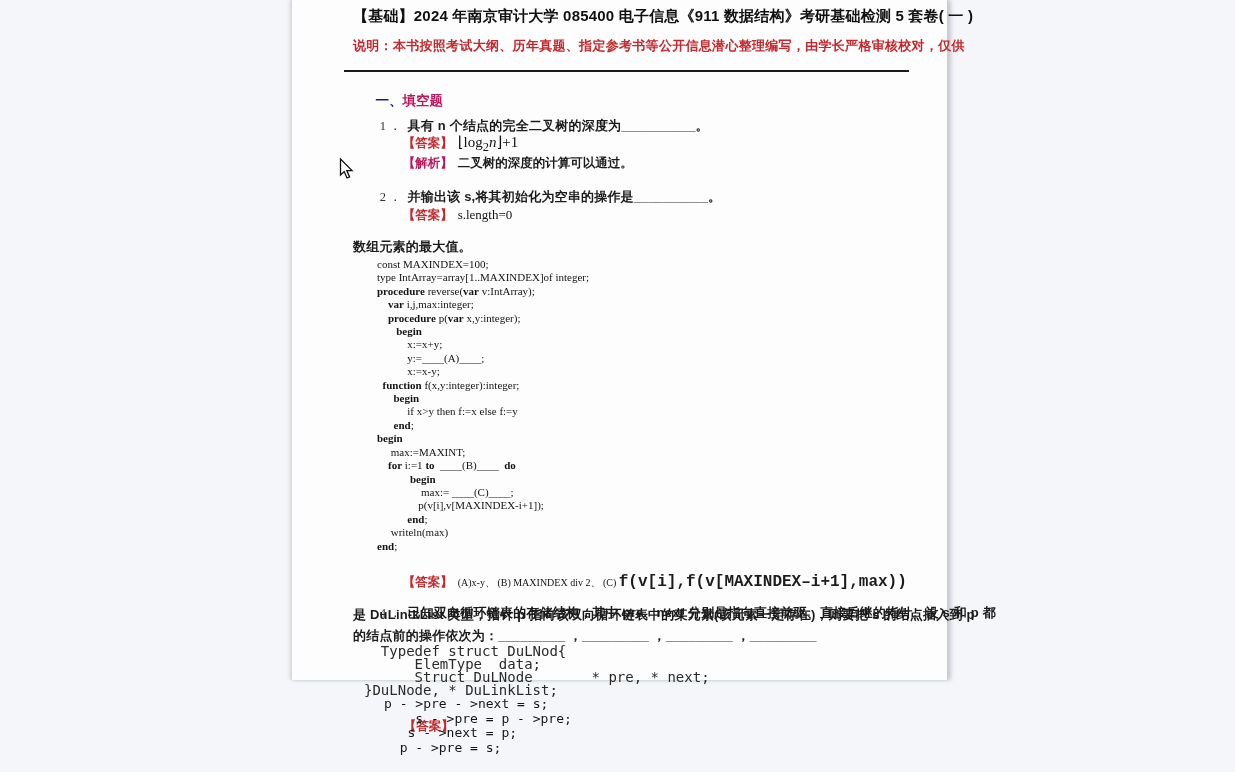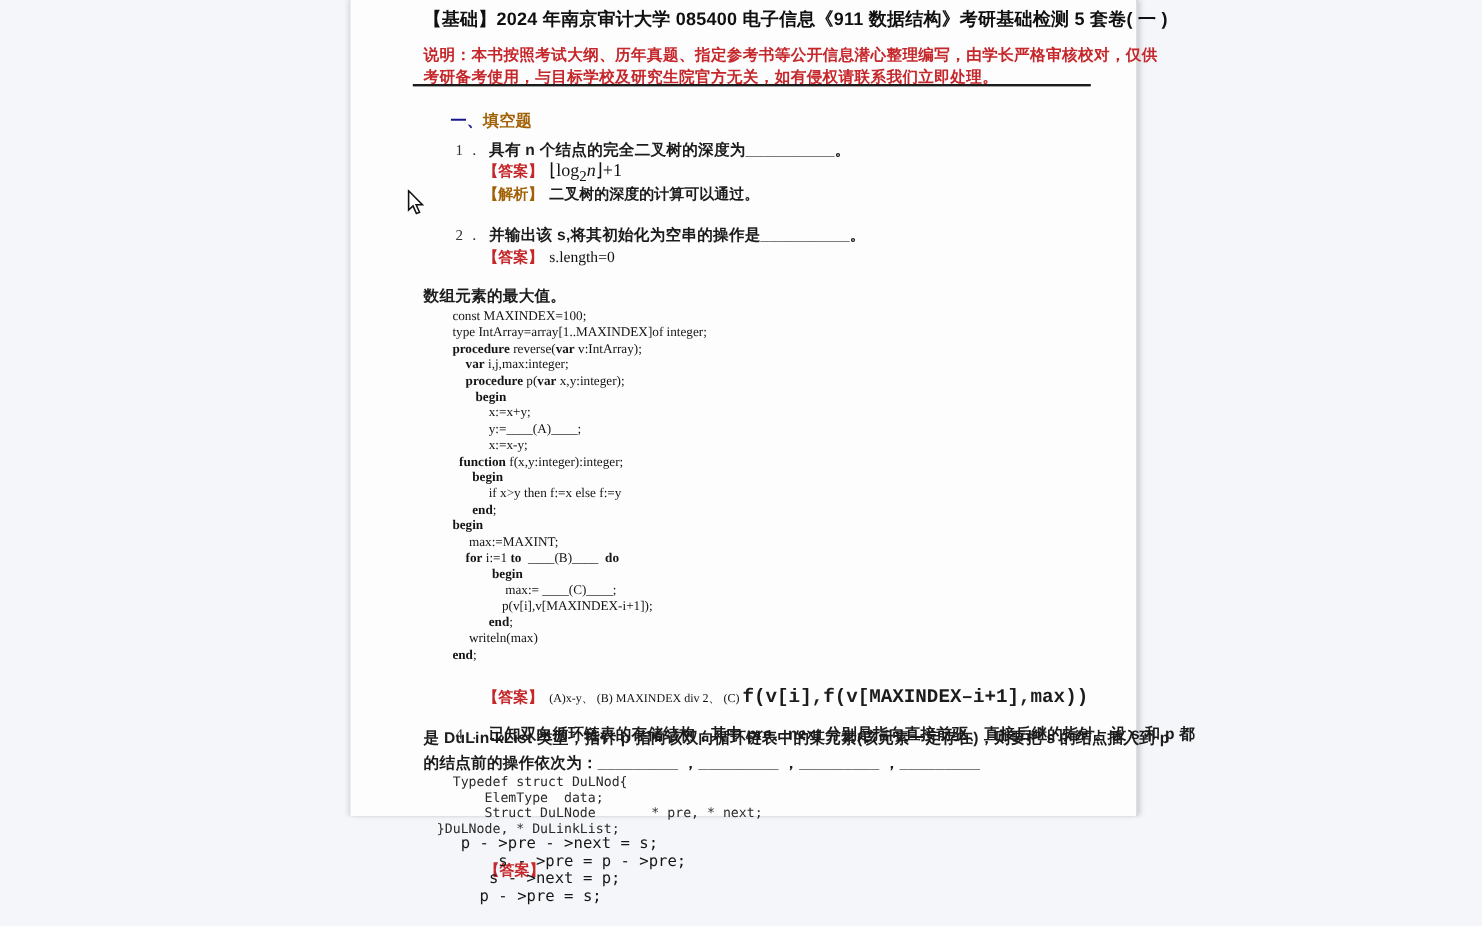--- a/index.html
+++ b/index.html
@@ -8,48 +8,47 @@
   .page{position:absolute;left:291px;top:0;width:655px;height:680px;background:#fdfdfe;
         border-left:1px solid #d8d9dd;border-right:1px solid #c9cbd0;
         box-shadow:3px 0 4px rgba(120,124,135,.35), -2px 0 3px rgba(120,124,135,.18);}
   .abs{position:absolute;white-space:pre;}
   .cn{font-family:"Liberation Sans",sans-serif;font-weight:bold;color:#1c1c1c;}
   .title{font-size:15px;letter-spacing:.2px;color:#101010;}
   .notice{font-size:13px;letter-spacing:.3px;color:#c5272b;}
   .rule{position:absolute;height:2px;background:#1b1b1b;}
   .section{font-size:13.5px;}
   .navy{color:#15158d;}
-  .blue{color:#a16207;}
+  .blue{color:#be185d;}
   .red{color:#c5272b;}
   .qnum{font-family:"Liberation Serif",serif;font-weight:normal;font-size:12.5px;color:#333;
         margin-right:6px;}
   .qtext{font-size:13px;letter-spacing:.2px;}
   .lbl{font-size:12.5px;font-weight:bold;margin-right:5px;}
   .serif{font-family:"Liberation Serif",serif;font-weight:normal;color:#111;}
   .formula{font-size:15px;}
   .ana{font-size:12.5px;}
   .codep{font-family:"Liberation Serif",serif;font-size:11px;line-height:13.4px;margin:0;
          color:#141414;white-space:pre;}
   .codep b{font-weight:bold;}
   .mono{font-family:"DejaVu Sans Mono",monospace;}
-  .q4code{font-size:11px;line-height:13px;margin:0;color:#2a2a2a;white-space:pre;}
+  .q4code{font-size:14px;line-height:13px;margin:0;color:#2a2a2a;white-space:pre;}
   .q4ans{font-size:13px;line-height:14.6px;margin:0;color:#161616;white-space:pre;}
   .ansline{font-size:10px;}
   .cursor{position:absolute;left:339px;top:158px;width:16px;height:22px;}
 </style>
 </head>
 <body>
 
 <div class="stage">
   <div class="page">
 
     <div class="abs cn title" style="left:61px;top:7px;">【基础】2024 年南京审计大学 085400 电子信息《911 数据结构》考研基础检测 5 套卷( 一 )</div>
 
     <div class="abs cn notice" style="left:61px;top:37px;">说明：本书按照考试大纲、历年真题、指定参考书等公开信息潜心整理编写，由学长严格审核校对，仅供</div>
-    <div class="abs cn notice" style="left:61px;top:55px;">考研备考使用，与目标学校及研究生院官方无关，如有侵权请联系我们立即处理。</div>
     <div class="rule" style="left:52px;top:70px;width:565px;"></div>
 
     <div class="abs cn section" style="left:61px;top:77px;">
       <span class="navy">一、</span><span class="blue">填空题</span>
     </div>
 
     <div class="abs" style="left:61px;top:98px;">
       <span class="qnum">1 ．</span><span class="cn qtext">具有 n 个结点的完全二叉树的深度为__________。</span>
     </div>
     <div class="abs" style="left:84px;top:115px;">

